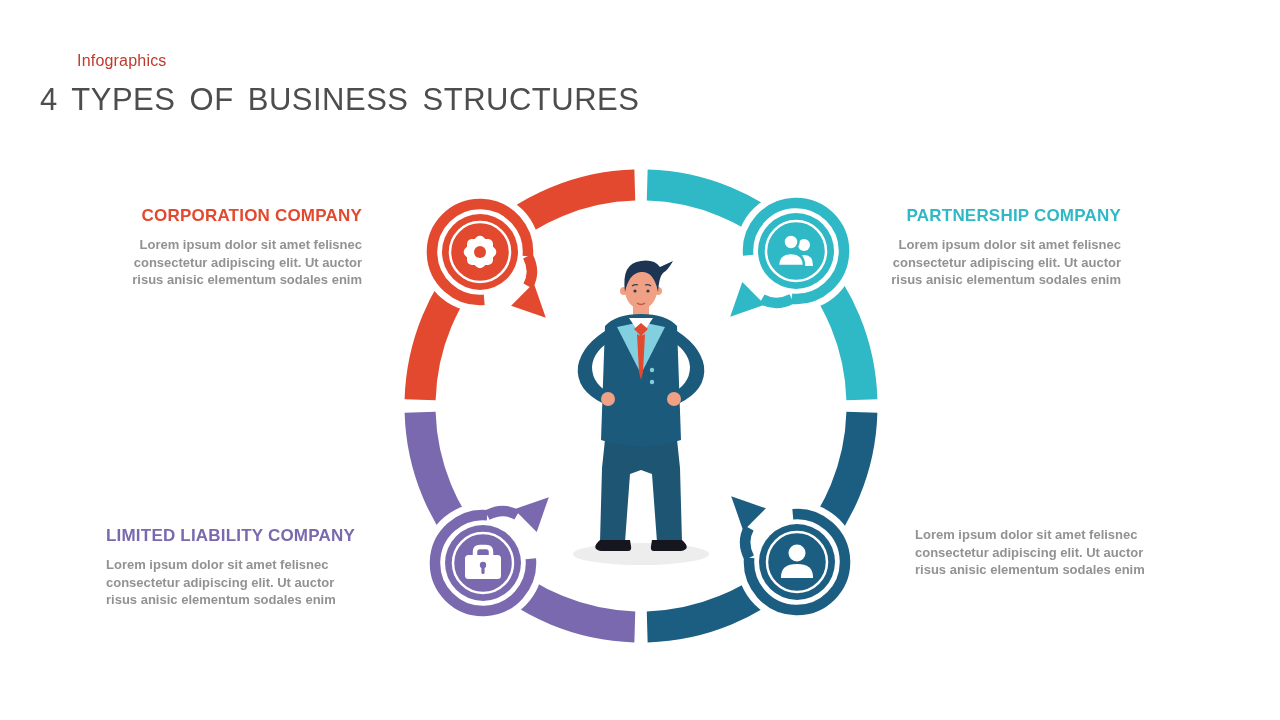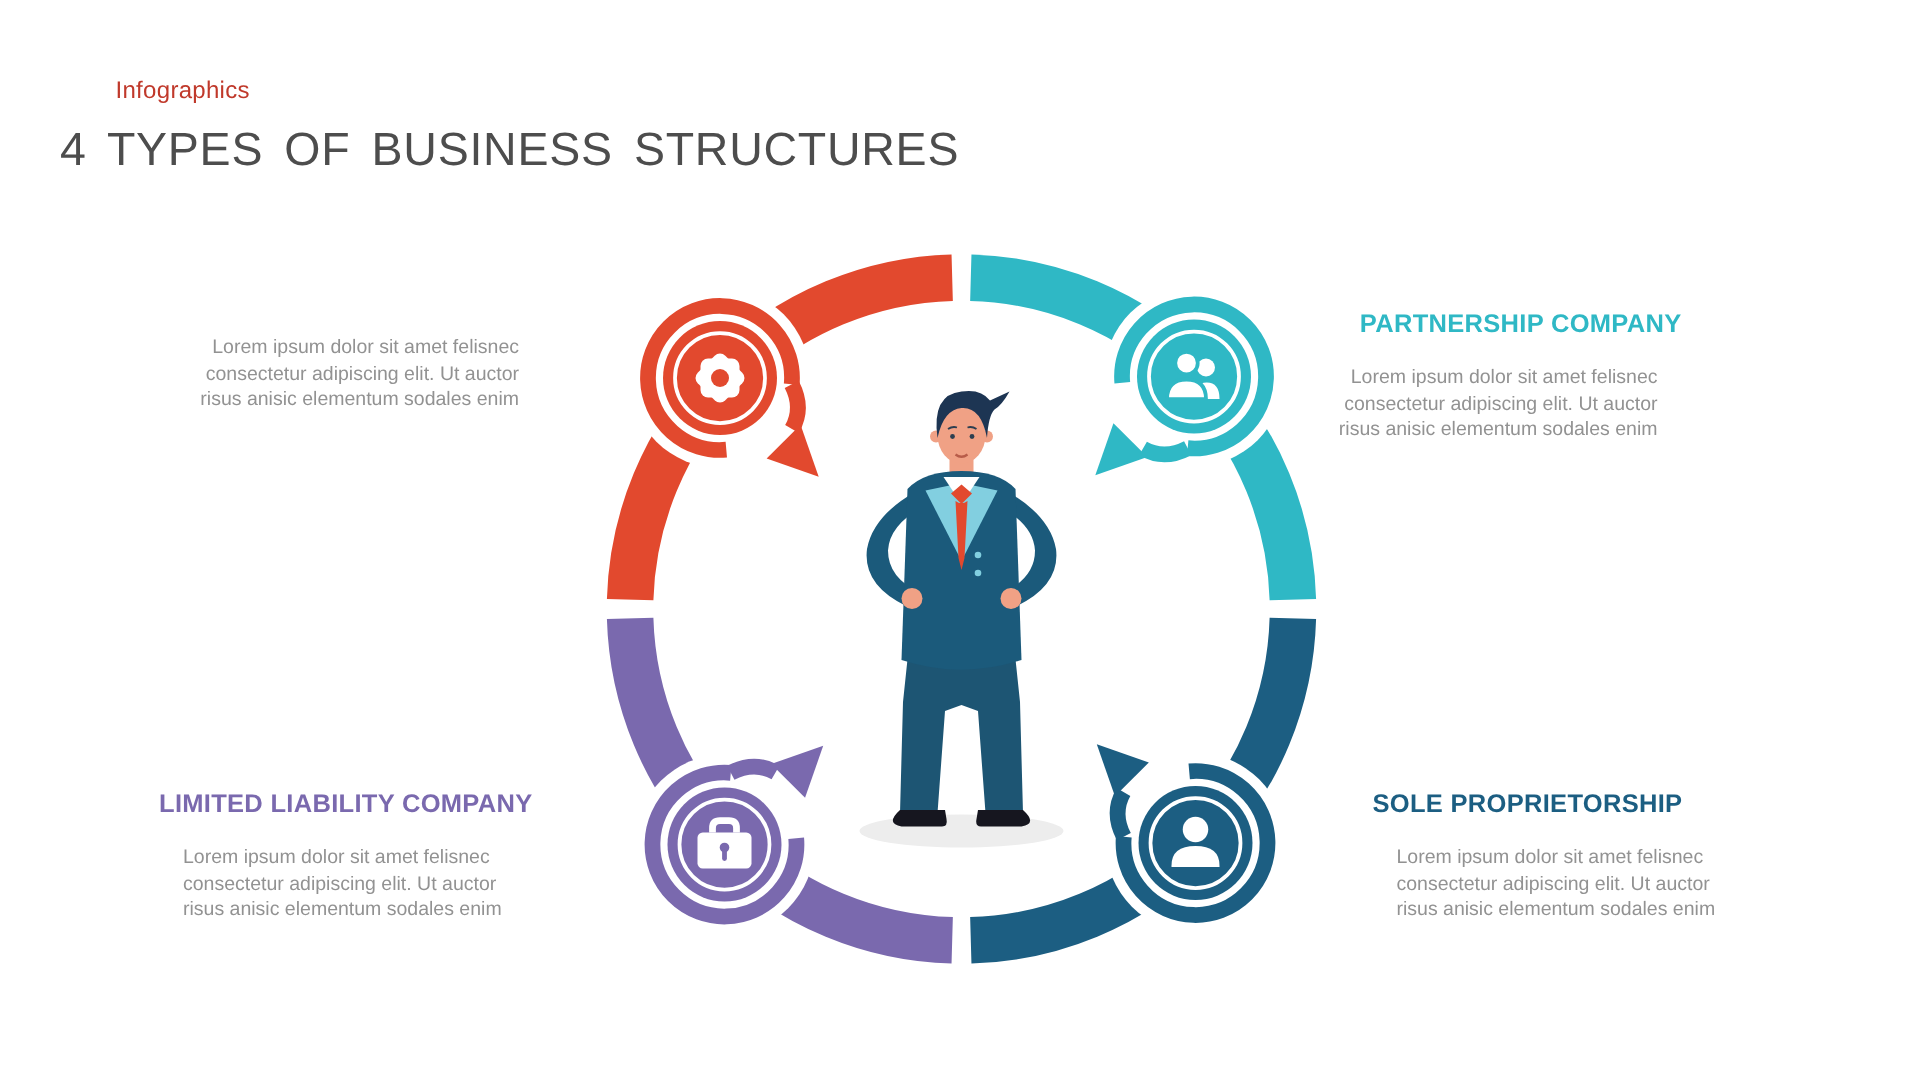--- a/index.html
+++ b/index.html
@@ -17,21 +17,21 @@
   .main-title{
     position:absolute;left:40px;top:82px;
     font-size:31px;font-weight:400;color:var(--c-title_text);
     letter-spacing:.5px;word-spacing:5px;margin:0;
   }
   .section{position:absolute;width:256px;}
   .section h2{
     margin:0 0 10px 0;font-size:17px;font-weight:700;letter-spacing:.2px;
   }
   .section p{
-    margin:16px;font-size:13px;line-height:17.5px;color:var(--c-body_text);
+    margin:0;font-size:13px;line-height:17.5px;color:var(--c-body_text);font-weight:bold;
   }
   .sec-corporation{right:918px;top:206px;text-align:right;}
   .sec-partnership{left:865px;top:206px;text-align:right;}
   .sec-llc{right:918px;top:526px;text-align:left;}
   .sec-sole{left:915px;top:526px;text-align:left;}
   .sec-corporation h2{color:var(--c-corporation);}
   .sec-partnership h2{color:var(--c-partnership);}
   .sec-llc h2{color:var(--c-llc);}
   .sec-sole h2{color:var(--c-sole);}
 
@@ -64,32 +64,32 @@
   .f-shadow{fill:var(--c-shadow);}
   .f-shoe{fill:var(--c-shoe);}
 </style>
 </head>
 <body>
 
 <div class="eyebrow">Infographics</div>
 <h1 class="main-title">4 TYPES OF BUSINESS STRUCTURES</h1>
 
 <div class="section sec-corporation">
+  <h2>CORPORATION COMPANY</h2>
   <p>Lorem ipsum dolor sit amet felisnec consectetur adipiscing elit. Ut auctor risus anisic elementum sodales enim</p>
 </div>
 <div class="section sec-partnership">
   <h2>PARTNERSHIP COMPANY</h2>
   <p>Lorem ipsum dolor sit amet felisnec consectetur adipiscing elit. Ut auctor risus anisic elementum sodales enim</p>
 </div>
 <div class="section sec-llc">
   <h2>LIMITED LIABILITY COMPANY</h2>
   <p>Lorem ipsum dolor sit amet felisnec consectetur adipiscing elit. Ut auctor risus anisic elementum sodales enim</p>
 </div>
 <div class="section sec-sole">
-  <h2>SOLE PROPRIETORSHIP</h2>
   <p>Lorem ipsum dolor sit amet felisnec consectetur adipiscing elit. Ut auctor risus anisic elementum sodales enim</p>
 </div>
 
 <svg class="diagram" viewBox="0 0 1280 720">
 
   <g>
     <path class="arc arc-red" d="M 420.1 399.8 A 221 221 0 0 1 634.8 185.1"></path>
     <path class="arc arc-teal" d="M 647.2 185.1 A 221 221 0 0 1 861.9 399.8"></path>
     <path class="arc arc-dark" d="M 861.9 412.2 A 221 221 0 0 1 647.2 626.9"></path>
     <path class="arc arc-purple" d="M 634.8 626.9 A 221 221 0 0 1 420.1 412.2"></path>

